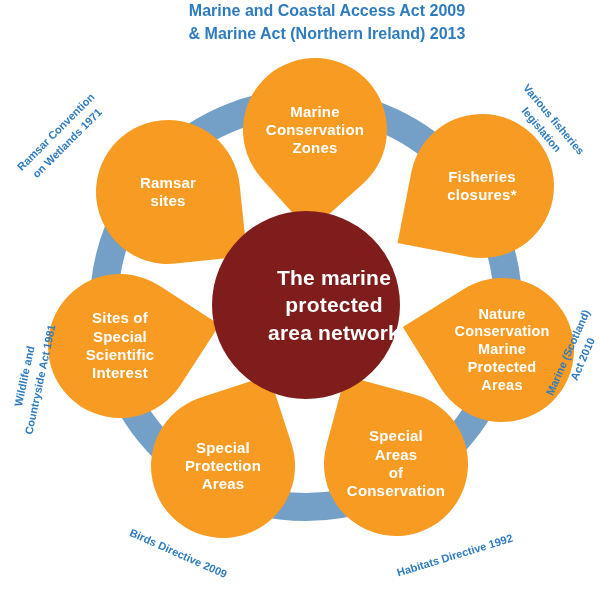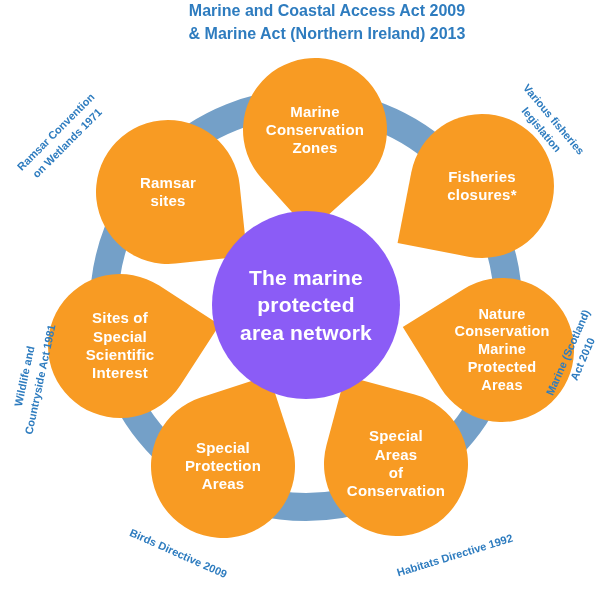--- a/index.html
+++ b/index.html
@@ -35,22 +35,22 @@
   .p2 { left:410px; top:114px; transform:rotate(11deg); }  .p2 .petal-label { transform:rotate(-11deg); }
   .p3 { left:430px; top:278px; transform:rotate(58deg); }  .p3 .petal-label { transform:rotate(-58deg); font-size:14.5px; }
   .p4 { left:324px; top:392px; transform:rotate(105deg); } .p4 .petal-label { transform:rotate(-105deg); }
   .p5 { left:151px; top:394px; transform:rotate(162deg); } .p5 .petal-label { transform:rotate(-162deg); }
   .p6 { left:48px;  top:274px; transform:rotate(213deg); } .p6 .petal-label { transform:rotate(-213deg); }
   .p7 { left:96px;  top:120px; transform:rotate(264deg); } .p7 .petal-label { transform:rotate(-264deg); }
   
   .center-circle {
     position:absolute; left:212px; top:211px;
     width:188px; height:188px; border-radius:50%;
-    background:#8b5cf6; z-index:3;
-    display:flex; align-items:center; justify-content:center;
+    background:#7f1d1d; z-index:3;
+    display:flex; align-items:center; justify-content:flex-end;
   }
   .center-label {
     text-align:center; color:#ffffff; font-weight:bold;
     font-size:21px; line-height:1.3; white-space:pre-line;
     letter-spacing:0.2px;
   }
   
   .law {
     position:absolute; z-index:4;
     color:#2E7CBF; font-weight:bold; font-size:11px; line-height:1.45;

